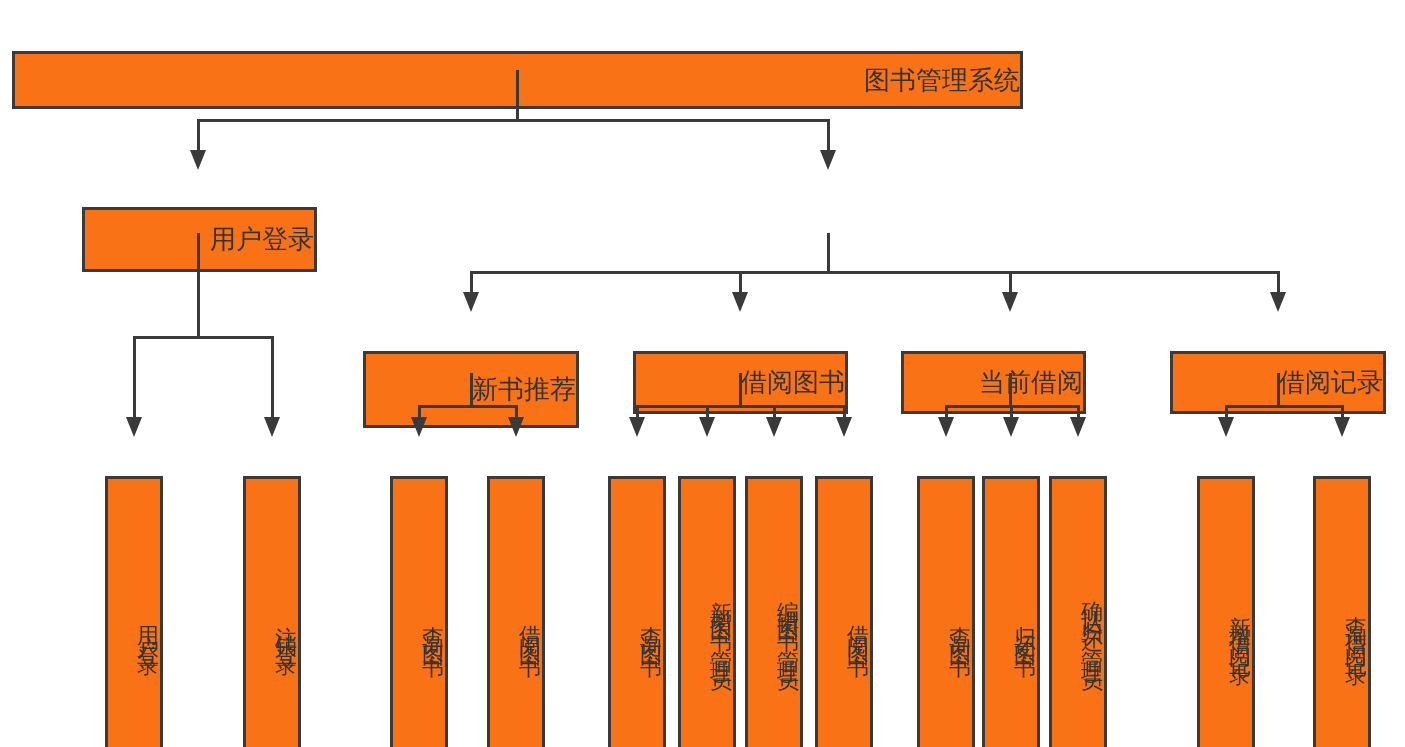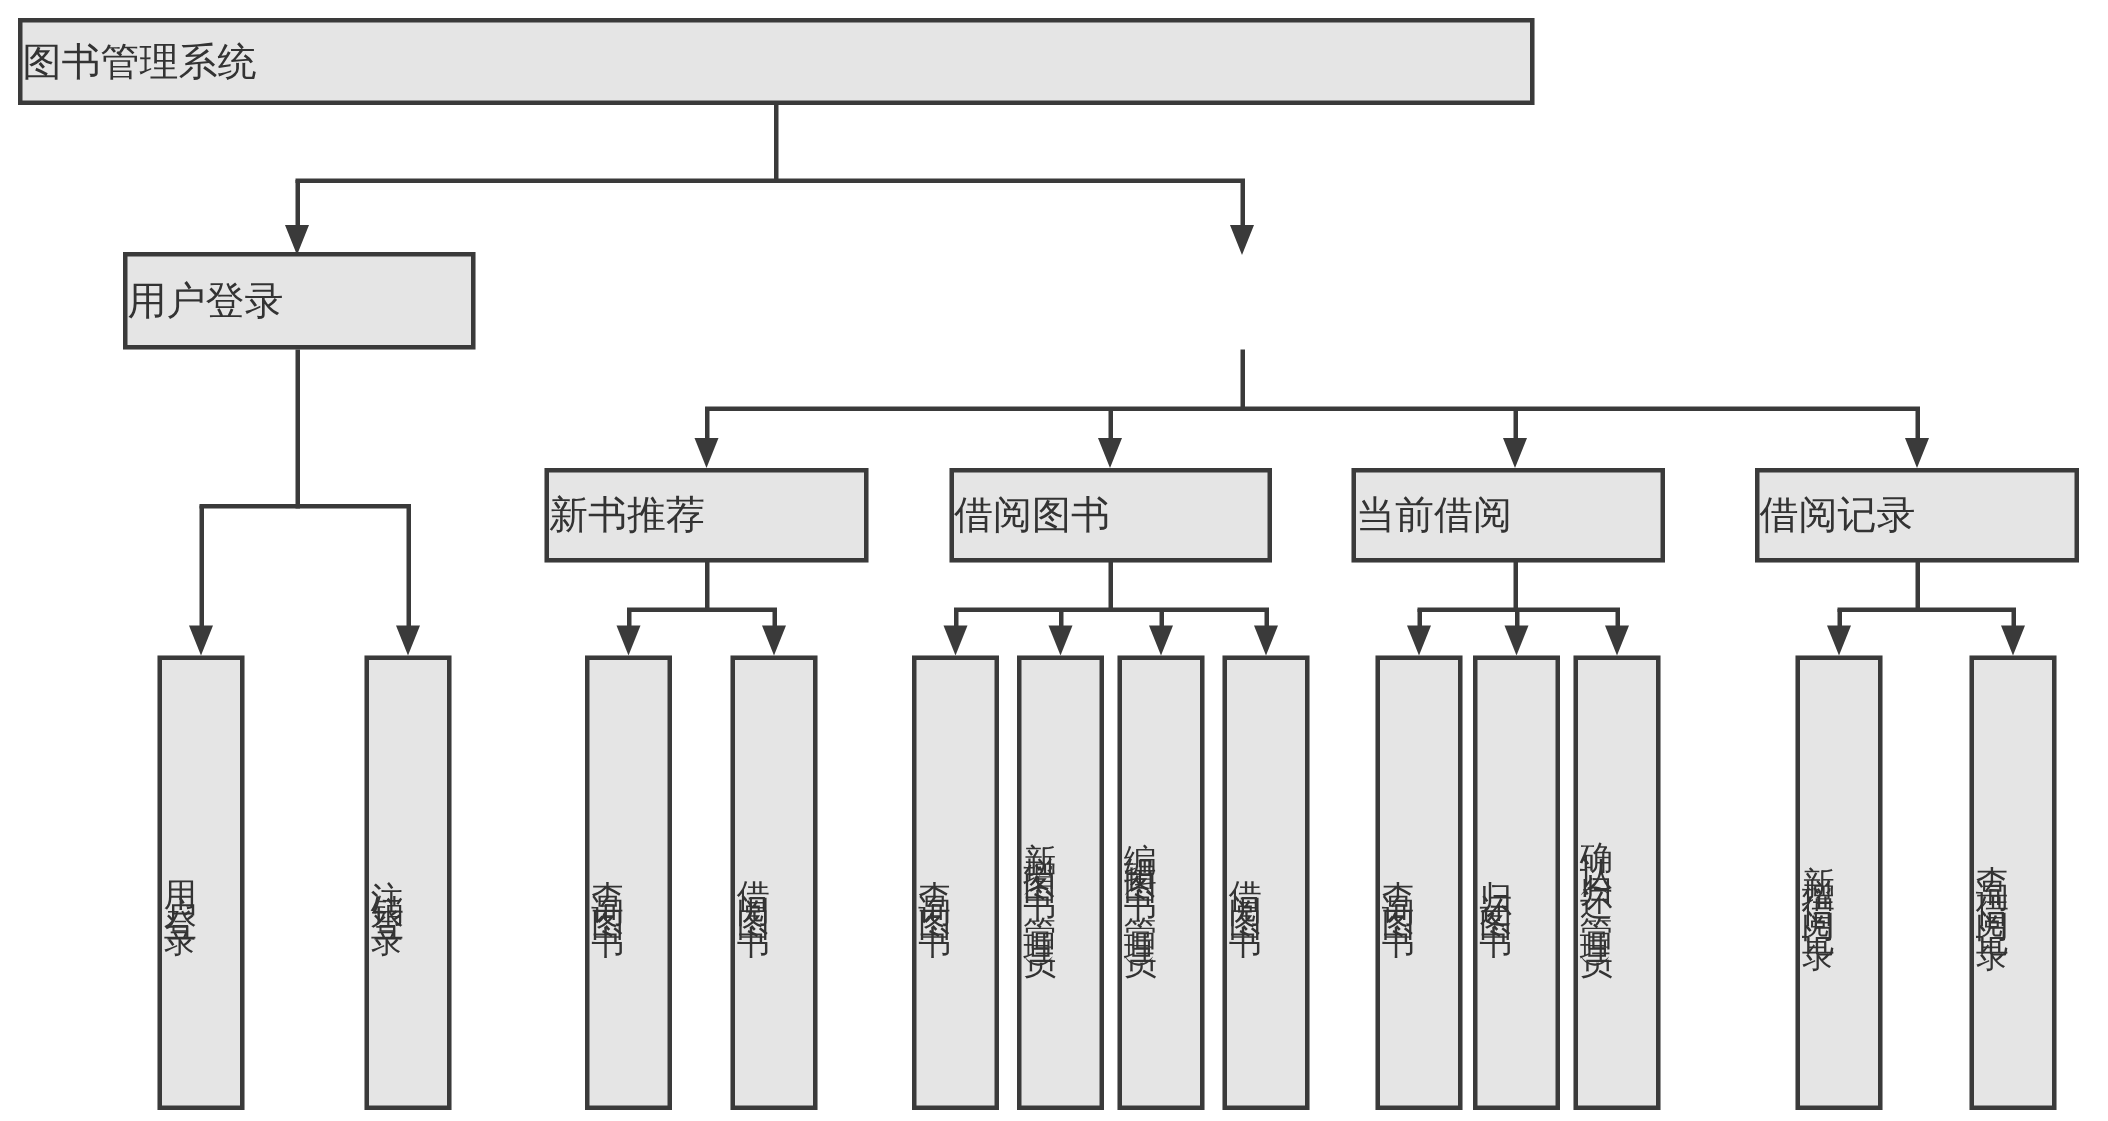--- a/index.html
+++ b/index.html
@@ -14,25 +14,26 @@
     width: 1405px;
     height: 747px;
     background: var(--bg);
     font-family: "Liberation Sans", sans-serif;
     overflow: hidden;
   }
   .node {
     position: absolute;
     box-sizing: border-box;
     border: 3px solid var(--line);
-    background: #e5e5e5;
+    background: #f97316;
     display: flex;
     align-items: center;
-    justify-content: flex-start;
+    justify-content: flex-end;
     color: var(--text);
+    margin-top: 39px;
   }
   .hbox { font-size: 26px; }
   .hbox .lbl { white-space: nowrap; }
   .vbox { font-size: 22px; }
   .vbox .lbl {
     writing-mode: vertical-rl;
     text-orientation: mixed;
     letter-spacing: 10px;
     line-height: 1.1;
     white-space: nowrap;
@@ -63,27 +64,27 @@
 <div class="canvas">
 
   <div class="node hbox" style="left:12px;top:12px;width:1011px;height:58px">
     <span class="lbl">图书管理系统</span>
   </div>
 
   <div class="node hbox" style="left:82px;top:168px;width:235px;height:65px">
     <span class="lbl">用户登录</span>
   </div>
 
-  <div class="node hbox" style="left:363px;top:312px;width:216px;height:63px">
+  <div class="node hbox" style="left:363px;top:312px;width:216px;height:77px">
     <span class="lbl">新书推荐</span>
   </div>
   <div class="node hbox" style="left:633px;top:312px;width:215px;height:63px">
     <span class="lbl">借阅图书</span>
   </div>
-  <div class="node hbox" style="left:901px;top:312px;width:209px;height:63px">
+  <div class="node hbox" style="left:901px;top:312px;width:185px;height:63px">
     <span class="lbl">当前借阅</span>
   </div>
   <div class="node hbox" style="left:1170px;top:312px;width:216px;height:63px">
     <span class="lbl">借阅记录</span>
   </div>
 
   <div class="node vbox" style="left:105px;top:437px;width:58px;height:303px">
     <span class="lbl">用户登录</span>
   </div>
   <div class="node vbox" style="left:243px;top:437px;width:58px;height:303px">

